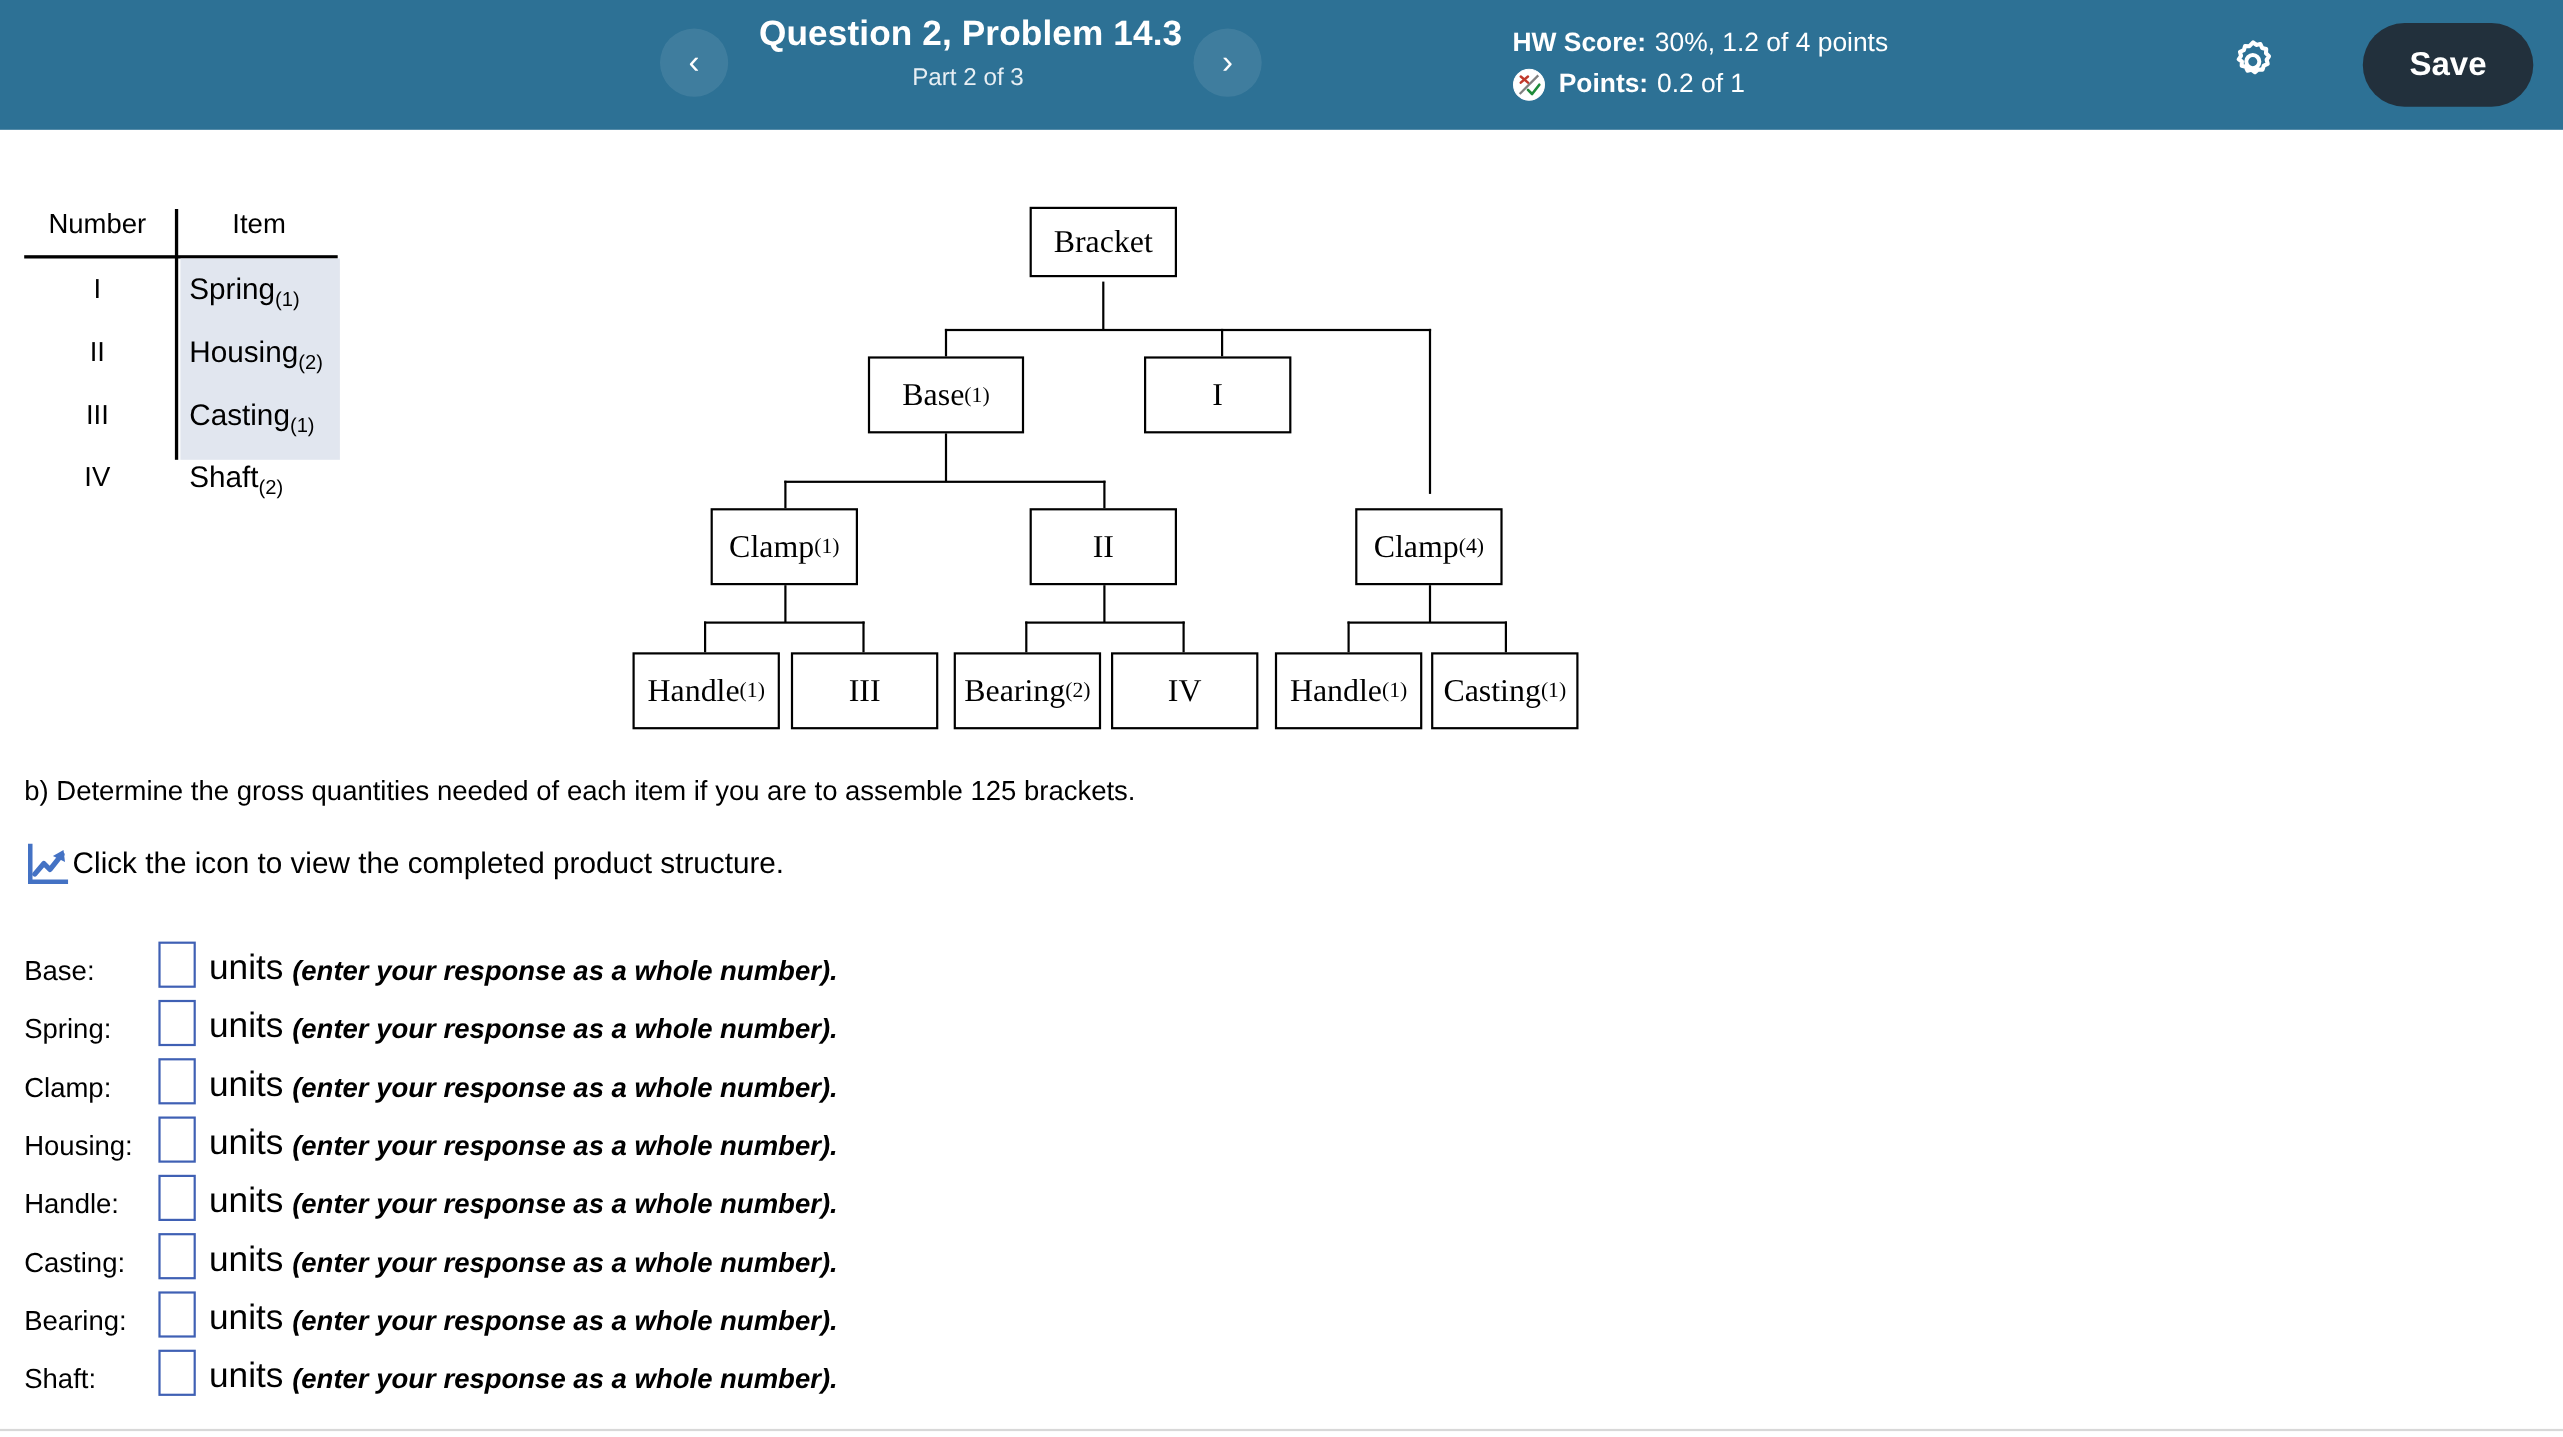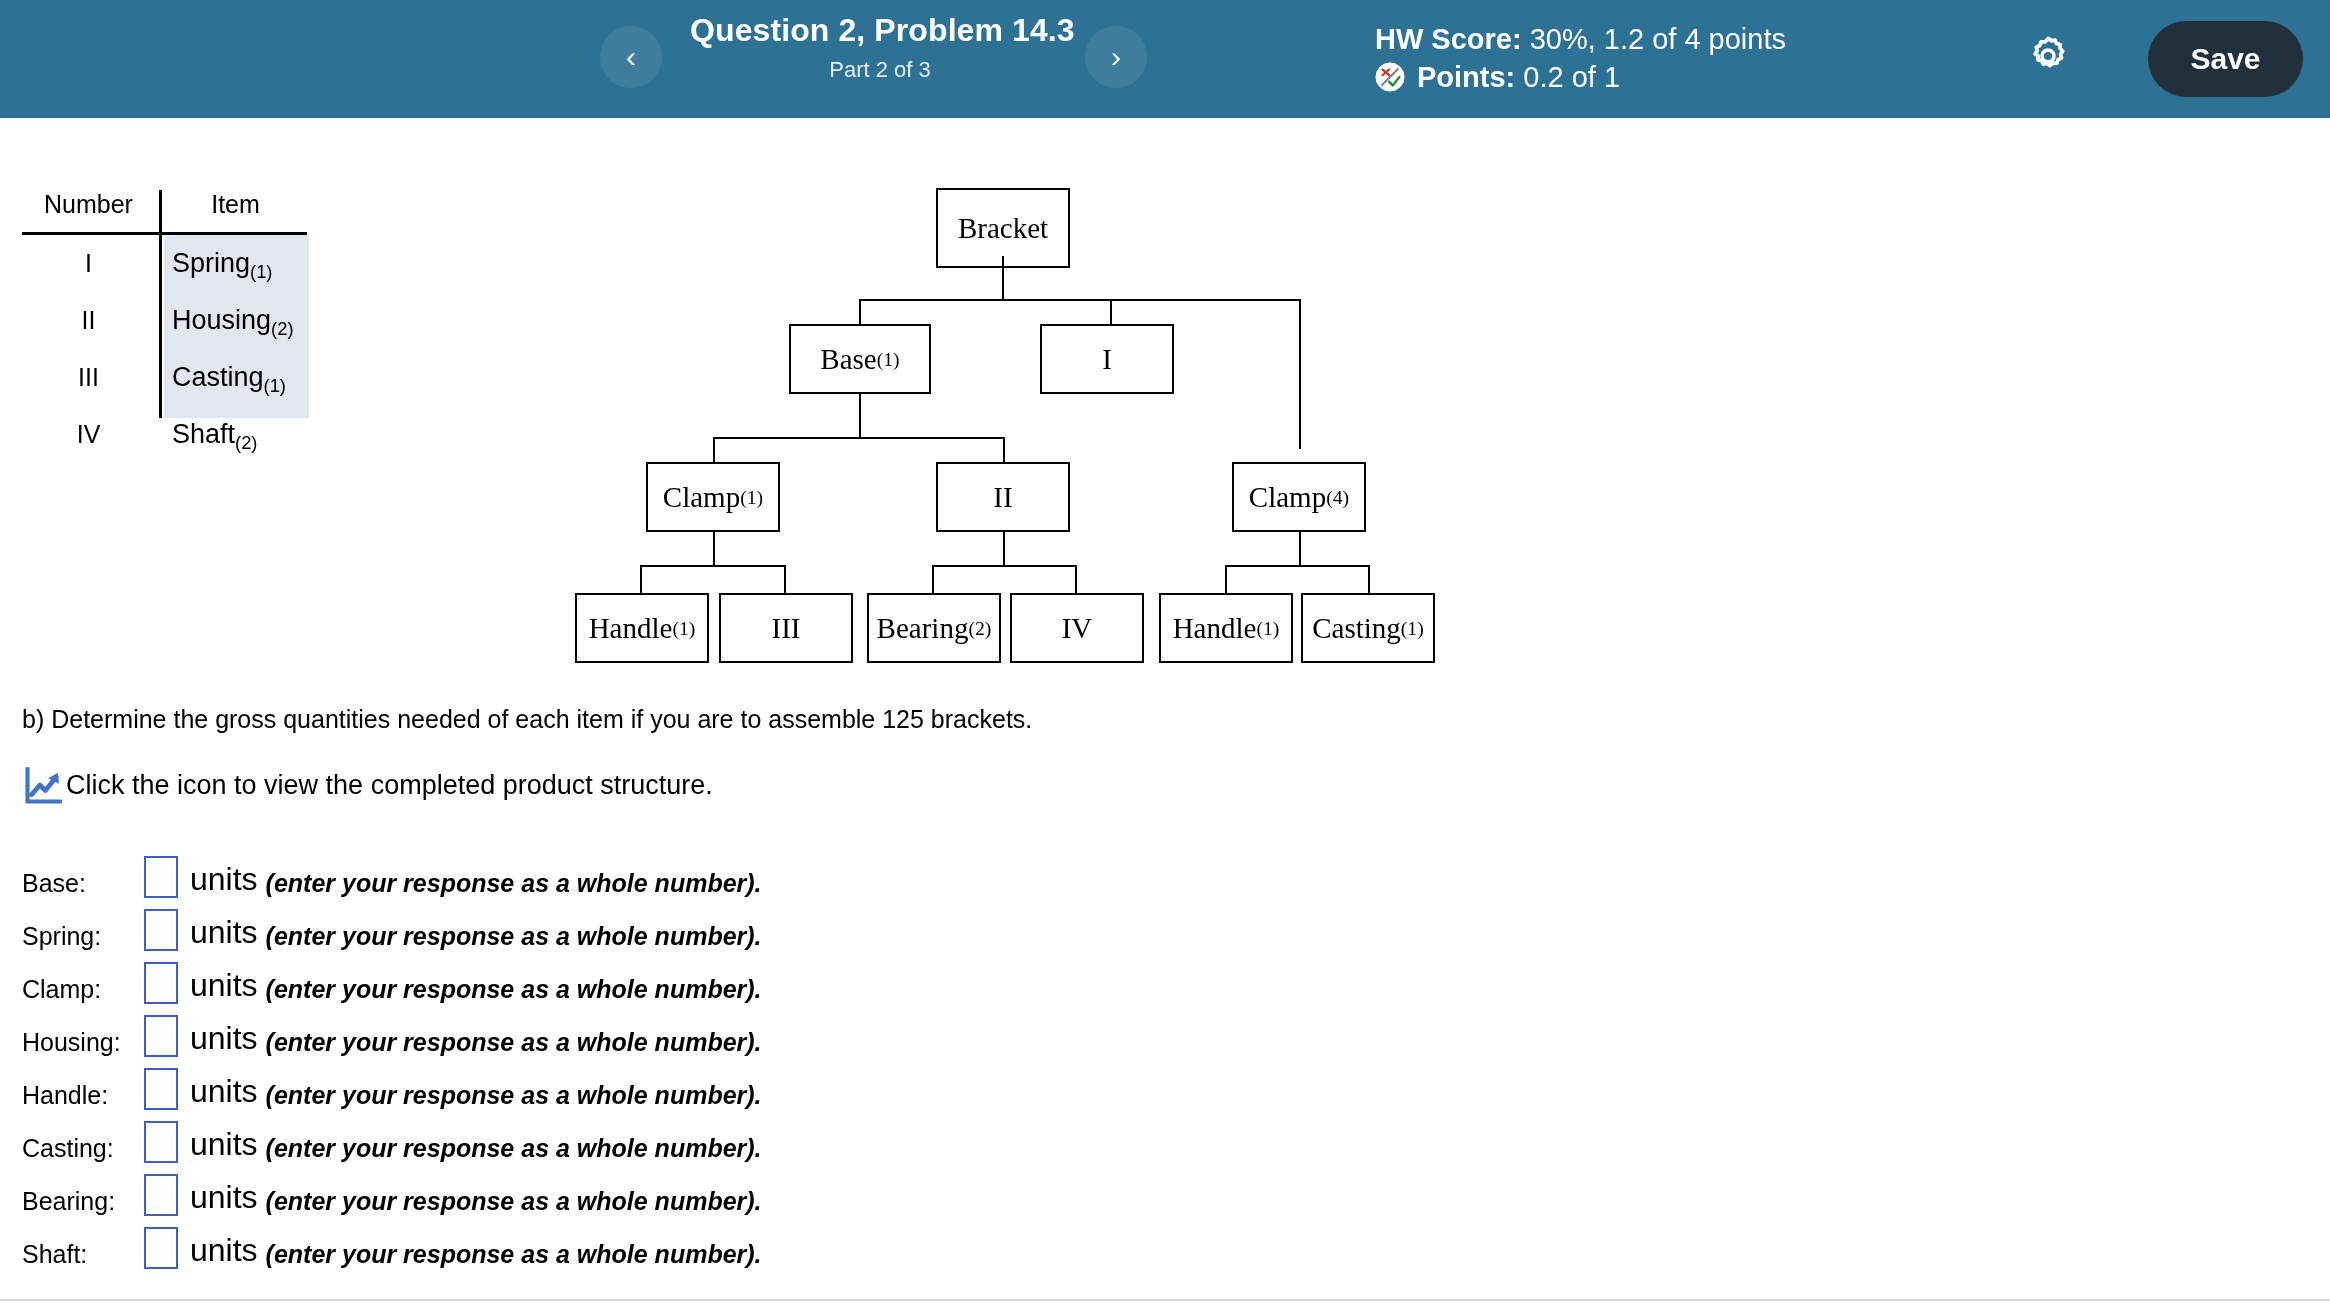--- a/index.html
+++ b/index.html
@@ -65,21 +65,21 @@
 
   #score-block {
     position: absolute;
     left: 1375px; top: 20px;
     color: #ffffff;
   }
   .score-row {
     display: flex;
     align-items: center;
     height: 38px;
-    font-size: 29px;
+    font-size: 24px;
     white-space: nowrap;
   }
   .score-label { font-weight: bold; margin-right: 8px; }
   .score-value { font-weight: normal; }
 
   .points-icon {
     width: 30px; height: 30px;
     margin-right: 12px;
     flex: 0 0 auto;
   }
@@ -368,21 +368,21 @@
 
       <div class="legend-row">
         <div class="legend-num">IV</div>
         <div class="legend-item"><span>Shaft</span><sub>(2)</sub></div>
       </div>
     </div>
   </div>
 
   <div id="tree">
 
-    <div class="node" style="left:936px; top:188px; width:134px; height:80px;">
+    <div class="node" style="left:936px; top:188px; width:134px; height:64px;">
       <span class="lbl">Bracket</span>
     </div>
 
     <div class="connector conn-v" style="left:1002px; top:256px; height:44px;"></div>
 
     <div class="connector conn-h" style="left:859px; top:299px; width:442px;"></div>
     <div class="connector conn-v" style="left:859px; top:299px; height:45px;"></div>
     <div class="connector conn-v" style="left:1110px; top:299px; height:45px;"></div>
     <div class="connector conn-v" style="left:1299px; top:299px; height:150px;"></div>
 

